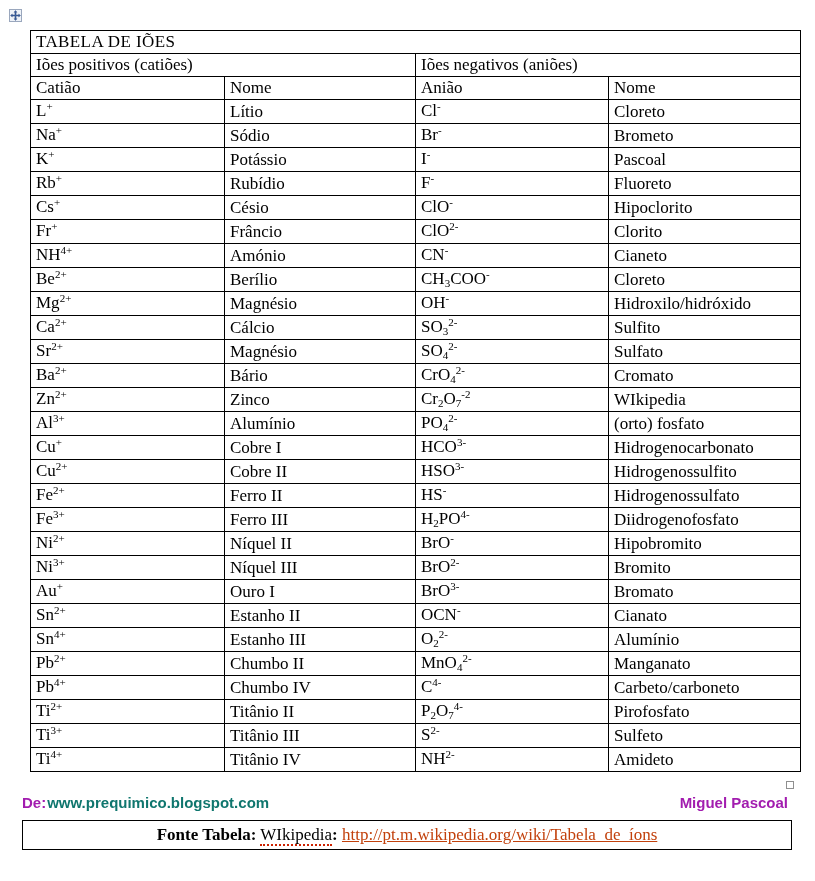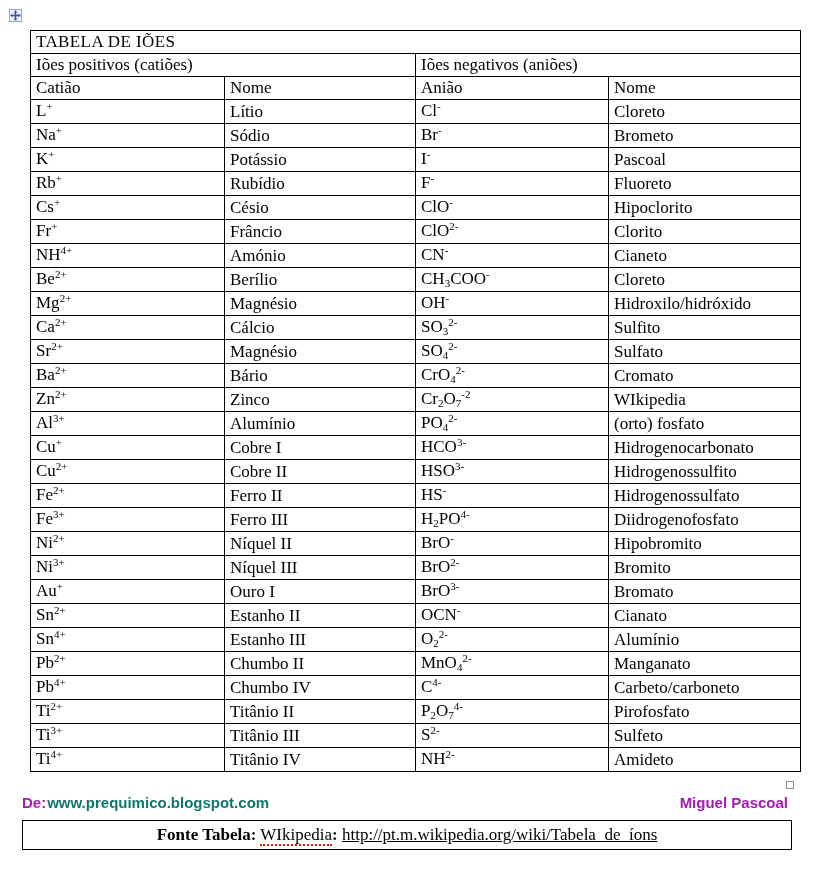--- a/index.html
+++ b/index.html
@@ -162,21 +162,21 @@
     font-family: "Liberation Serif", "DejaVu Serif", serif;
     font-weight: bold;
   }
   .src-wiki {
     font-family: "Liberation Serif", "DejaVu Serif", serif;
     font-weight: normal;
     border-bottom: 2px dotted #cc2200;
     padding-bottom: 0px;
   }
   .src-link {
-    color: #000000;
+    color: #c2410c;
     text-decoration: underline;
     font-family: "Liberation Serif", "DejaVu Serif", serif;
   }
 </style>
 </head>
 <body>
 
 <div id="move-handle">
   <svg width="11" height="11" viewBox="0 0 11 11">
     <path d="M5.5 0.5 L7 2.3 H6.1 V4.9 H8.7 V4 L10.5 5.5 L8.7 7 V6.1 H6.1 V8.7 H7 L5.5 10.5 L4 8.7 H4.9 V6.1 H2.3 V7 L0.5 5.5 L2.3 4 V4.9 H4.9 V2.3 H4 Z" fill="#3b5f9e" stroke="#2d4a7d" stroke-width="0.4"></path>

